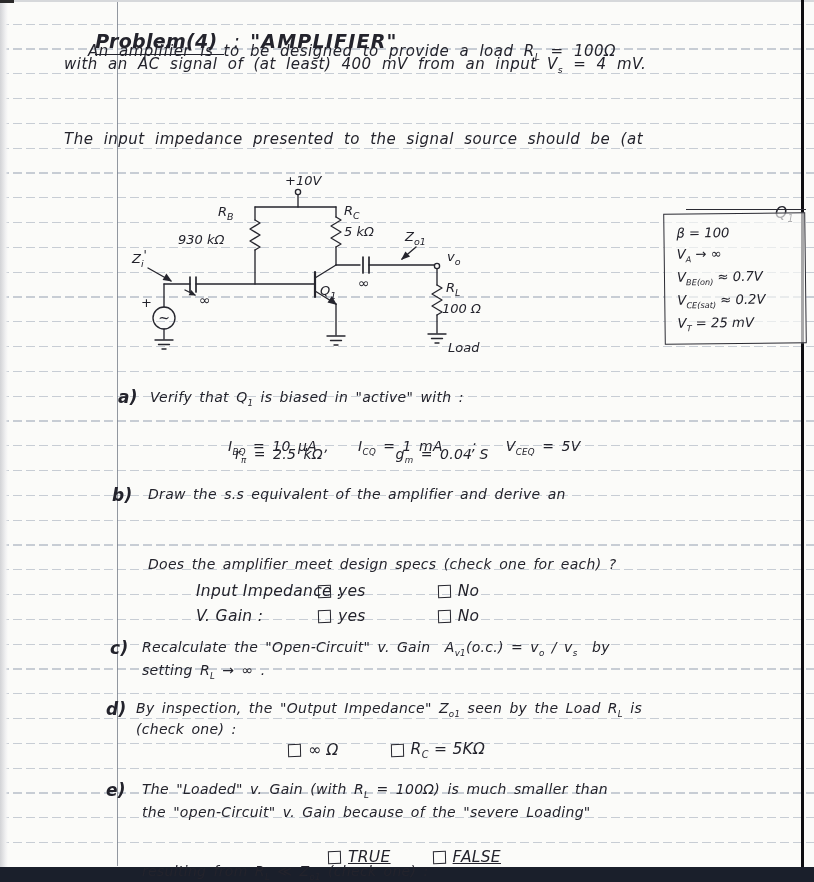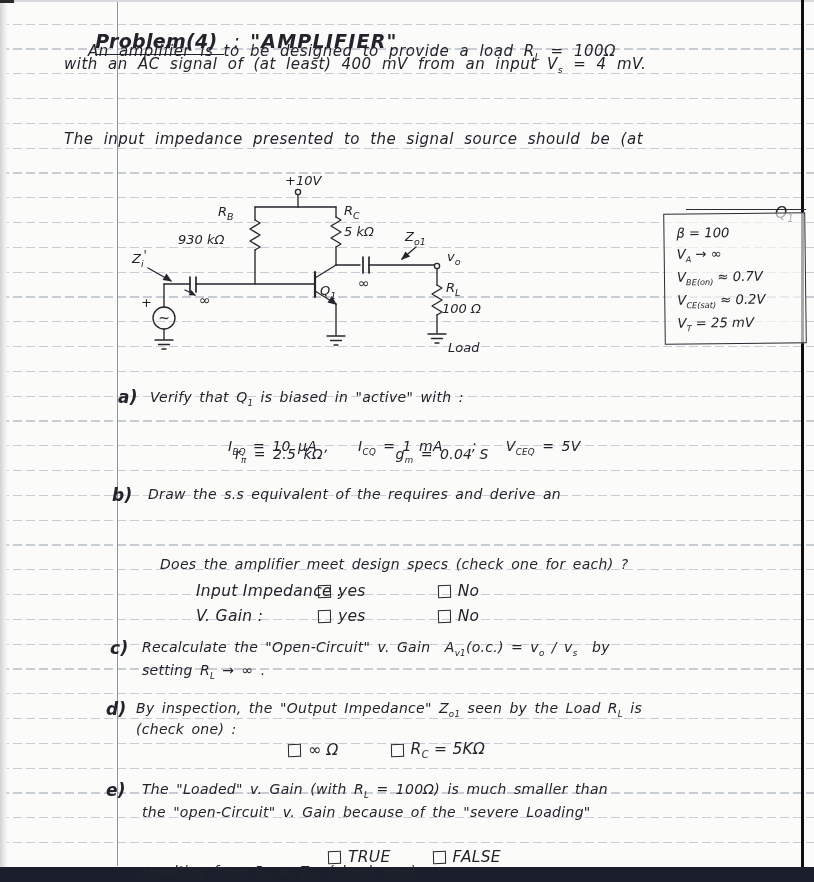--- a/index.html
+++ b/index.html
@@ -127,22 +127,22 @@
     <div class="pbl">V<sub>CE(sat)</sub> ≈ 0.2V</div>
     <div class="pbl">V<sub>T</sub> = 25 mV</div>
   </div>
 
   <div class="hw pl" style="left:118px; top:387px;">a)</div>
   <div class="hw" style="left:150px; top:389px;">Verify that Q<sub>1</sub> is biased in "active" with :</div>
   <div class="hw" style="left:228px; top:438px;">I<sub>BQ</sub> = 10 μA ,    I<sub>CQ</sub> = 1 mA    ;    V<sub>CEQ</sub> = 5V</div>
   <div class="hw" style="left:235px; top:446px;">r<sub>π</sub> = 2.5 kΩ          g<sub>m</sub> = 0.04 S</div>
 
   <div class="hw pl" style="left:112px; top:485px;">b)</div>
-  <div class="hw" style="left:148px; top:486px;">Draw the s.s equivalent of the requires and derive an</div>
-  <div class="hw" style="left:160px; top:556px;text-align:center;">Does the amplifier meet design specs (check one for each) ?</div>
+  <div class="hw" style="left:148px; top:486px;">Draw the s.s equivalent of the amplifier and derive an</div>
+  <div class="hw" style="left:148px; top:556px;text-align:center;">Does the amplifier meet design specs (check one for each) ?</div>
 
   <div class="optrow" style="left:196px; top:582px;">
     <span class="lbl">Input Impedance :</span>
     <span class="cb"></span>
     <span>yes</span>
     <span class="cb" style="margin-left:72px;"></span>
     <span>No</span>
   </div>
   <div class="optrow" style="left:196px; top:607px;align-items:center;">
     <span class="lbl">V. Gain :</span>
@@ -163,20 +163,20 @@
     <span class="cb"></span>
     <span>∞ Ω</span>
     <span class="cb" style="margin-left:52px;"></span>
     <span>R<sub>C</sub> = 5KΩ</span>
   </div>
 
   <div class="hw pl" style="left:106px; top:780px;">e)</div>
   <div class="hw" style="left:142px; top:781px;">The "Loaded" v. Gain (with R<sub>L</sub> = 100Ω) is much smaller than</div>
   <div class="hw" style="left:142px; top:804px;">the "open-Circuit" v. Gain because of the "severe Loading"</div>
   <div class="hw" style="left:142px; top:827px;margin-top:36px;">resulting from R<sub>L</sub> ≪ Z<sub>o1</sub> (check one) :</div>
-  <div class="optrow" style="left:328px; top:848px;">
+  <div class="optrow" style="left:328px; top:848px;text-decoration:underline;">
     <span class="cb"></span>
     <span>TRUE</span>
     <span class="cb" style="margin-left:42px;"></span>
     <span>FALSE</span>
   </div>
 
 </div>
 
 </body></html>

